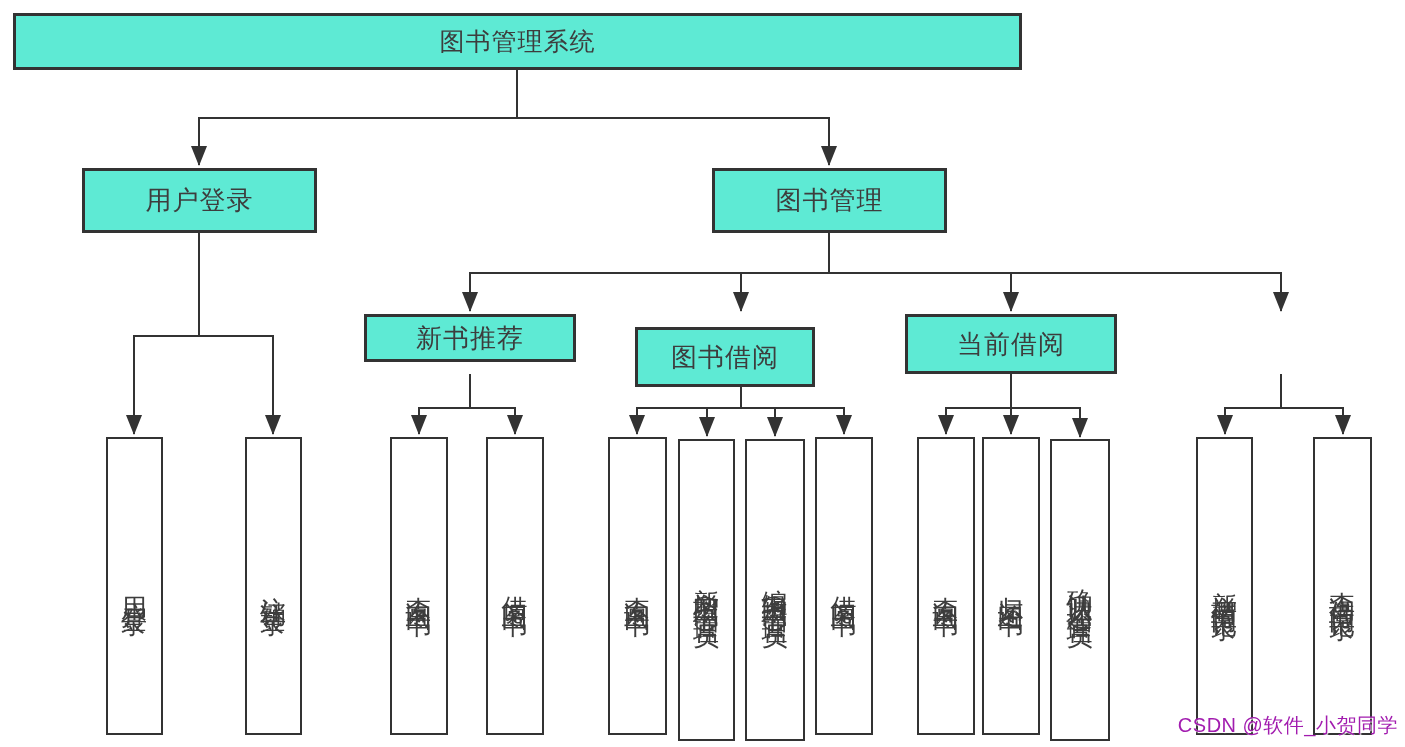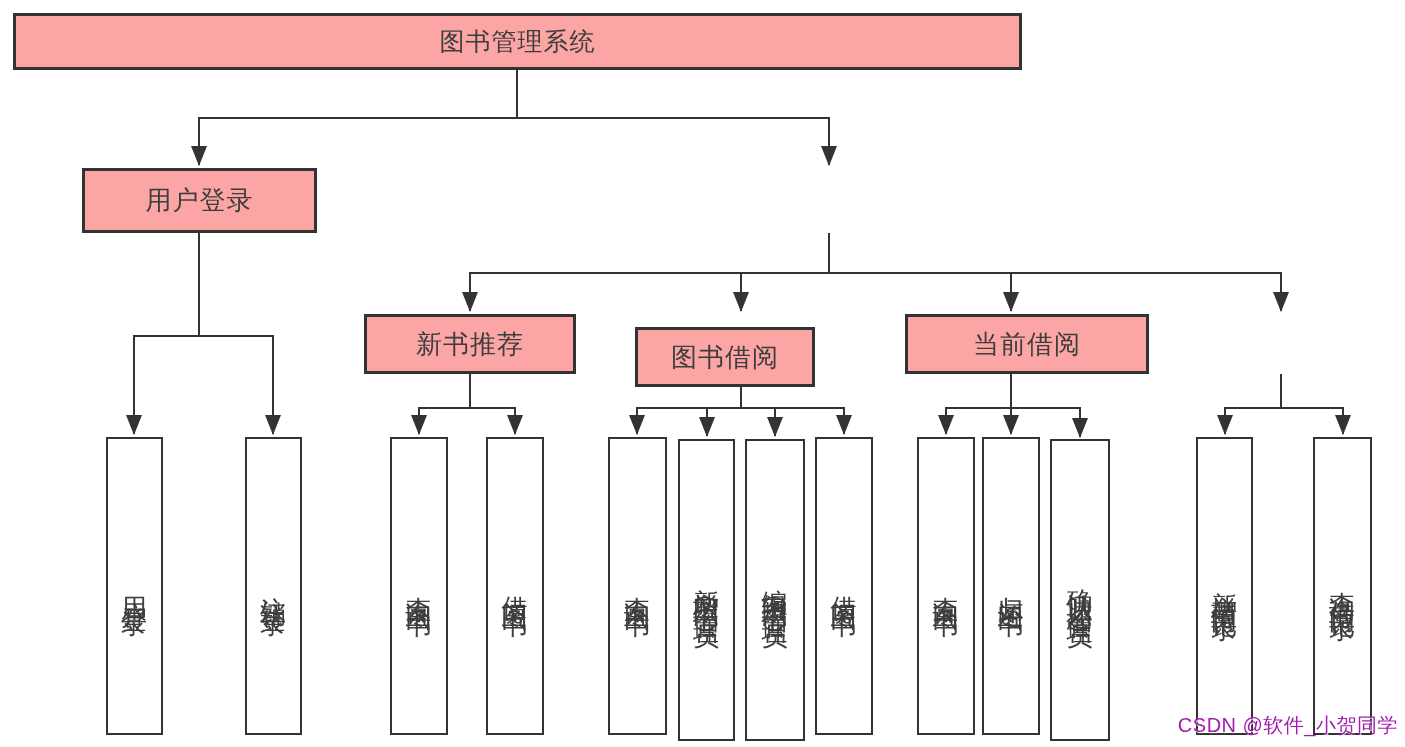--- a/index.html
+++ b/index.html
@@ -14,21 +14,21 @@
   .wires {
     position: absolute;
     left: 0; top: 0;
     width: 1405px; height: 747px;
     pointer-events: none;
   }
   .hbox {
     position: absolute;
     box-sizing: border-box;
     border: 3px solid #333333;
-    background: #fca5a5;
+    background: #5eead4;
     display: flex;
     align-items: center;
     justify-content: center;
     color: #3d3d3d;
     letter-spacing: 1px;
     z-index: 2;
   }
   .hbox.root  { font-size: 25px; }
   .hbox.lvl2  { font-size: 26px; }
   .hbox.lvl3  { font-size: 26px; }
@@ -114,28 +114,31 @@
     </g>
   </svg>
 
   <div class="hbox root" style="left:13px;top:13px;width:1009px;height:57px">
     <span>图书管理系统</span>
   </div>
 
   <div class="hbox lvl2" style="left:82px;top:168px;width:235px;height:65px">
     <span>用户登录</span>
   </div>
+  <div class="hbox lvl2" style="left:712px;top:168px;width:235px;height:65px">
+    <span>图书管理</span>
+  </div>
 
-  <div class="hbox lvl3" style="left:364px;top:314px;width:212px;height:60px">
+  <div class="hbox lvl3" style="left:364px;top:314px;width:212px;height:48px">
     <span>新书推荐</span>
   </div>
   <div class="hbox lvl3" style="left:635px;top:327px;width:180px;height:60px">
     <span>图书借阅</span>
   </div>
-  <div class="hbox lvl3" style="left:905px;top:314px;width:244px;height:60px">
+  <div class="hbox lvl3" style="left:905px;top:314px;width:212px;height:60px">
     <span>当前借阅</span>
   </div>
 
   <div class="vbox" style="left:106px;width:57px">
     <span class="vtext">用户登录</span>
   </div>
   <div class="vbox" style="left:245px;width:57px">
     <span class="vtext">注销登录</span>
   </div>
 

